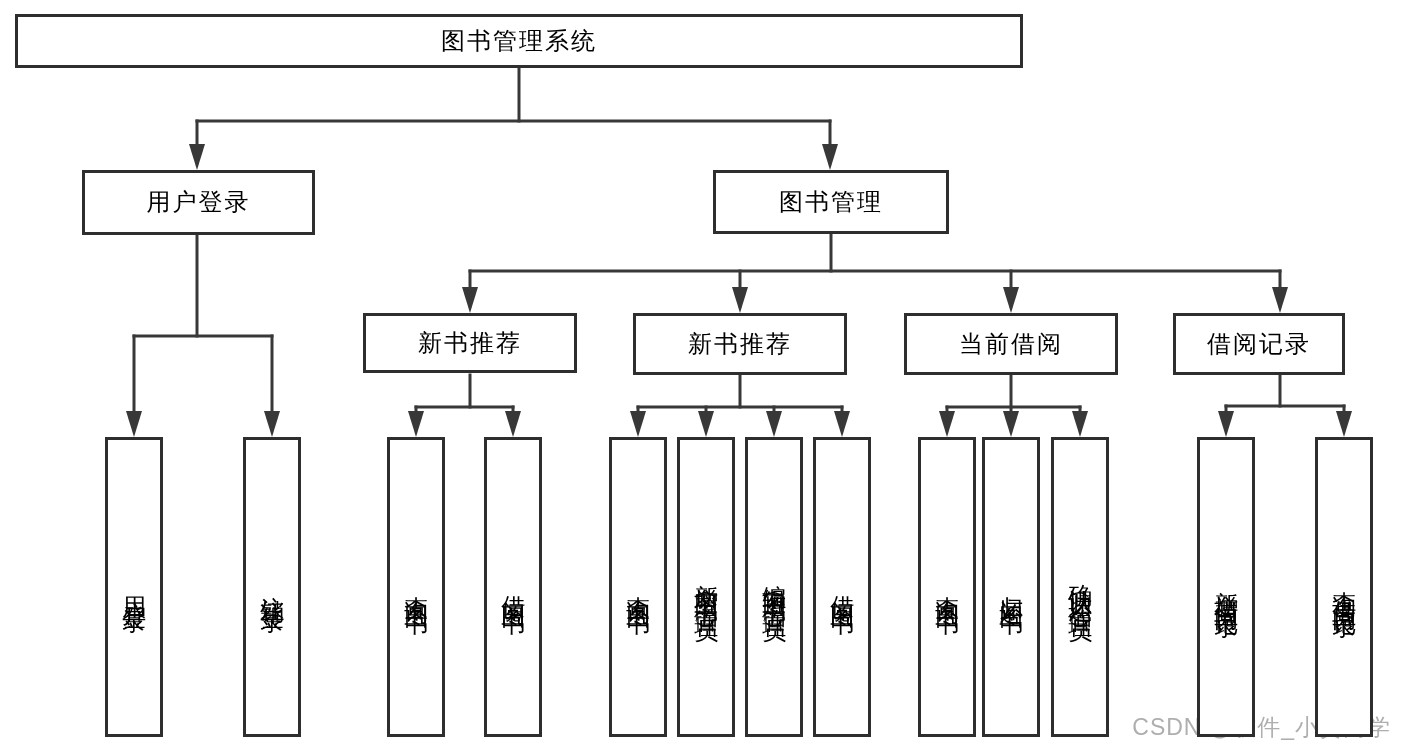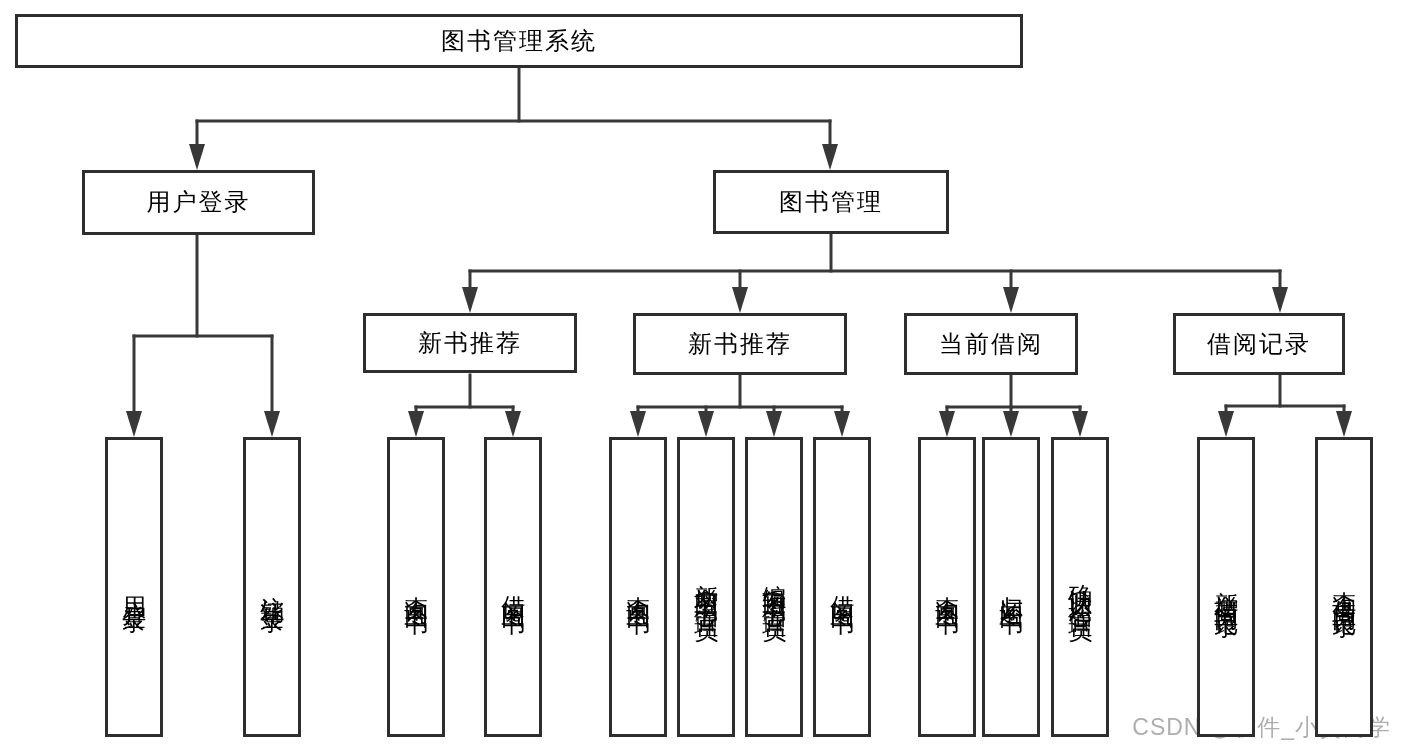--- a/index.html
+++ b/index.html
@@ -121,21 +121,21 @@
     </div>
     <div class="node" style="left: 713px; top: 170px; width: 236px; height: 64px;">
       <span class="node-label">图书管理</span>
     </div>
     <div class="node" style="left: 363px; top: 313px; width: 214px; height: 60px;">
       <span class="node-label">新书推荐</span>
     </div>
     <div class="node" style="left: 633px; top: 313px; width: 214px; height: 62px;">
       <span class="node-label">新书推荐</span>
     </div>
-    <div class="node" style="left: 904px; top: 313px; width: 174px; height: 62px;">
+    <div class="node" style="left: 904px; top: 313px; width: 214px; height: 62px;">
       <span class="node-label">当前借阅</span>
     </div>
     <div class="node" style="left: 1173px; top: 313px; width: 172px; height: 62px;">
       <span class="node-label">借阅记录</span>
     </div>
     <div class="node vertical" style="left: 105px; top: 437px; width: 58px; height: 300px;">
       <span class="node-label">用户登录</span>
     </div>
     <div class="node vertical" style="left: 243px; top: 437px; width: 58px; height: 300px;">
       <span class="node-label">注销登录</span>

